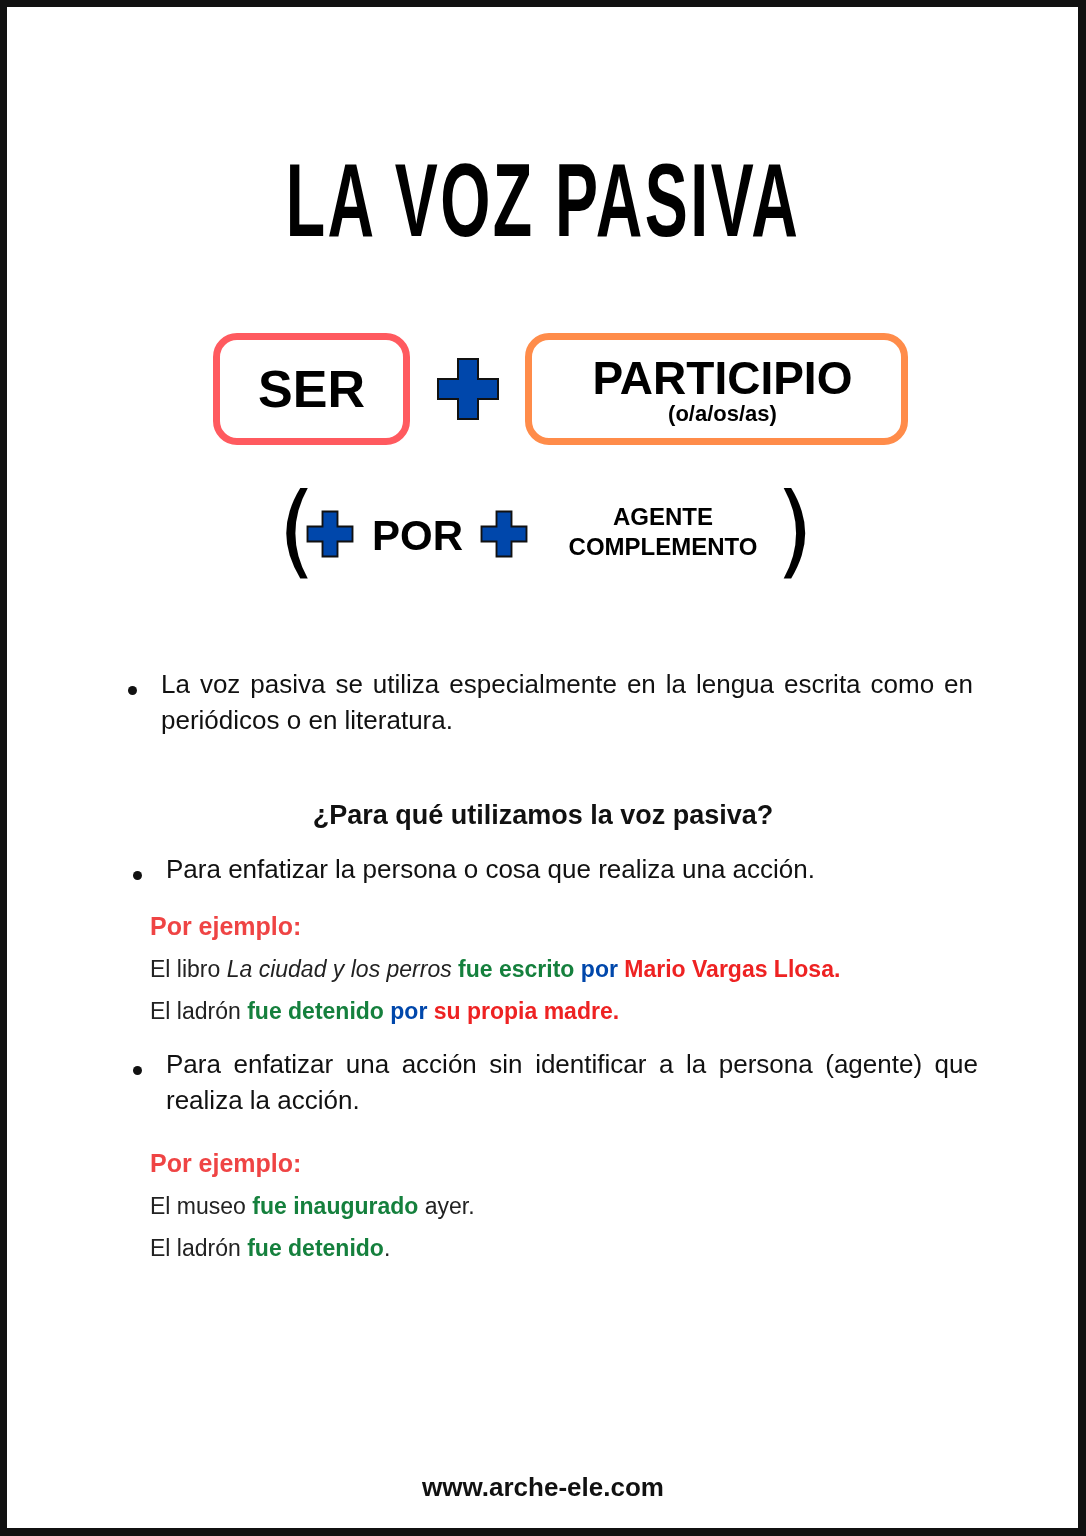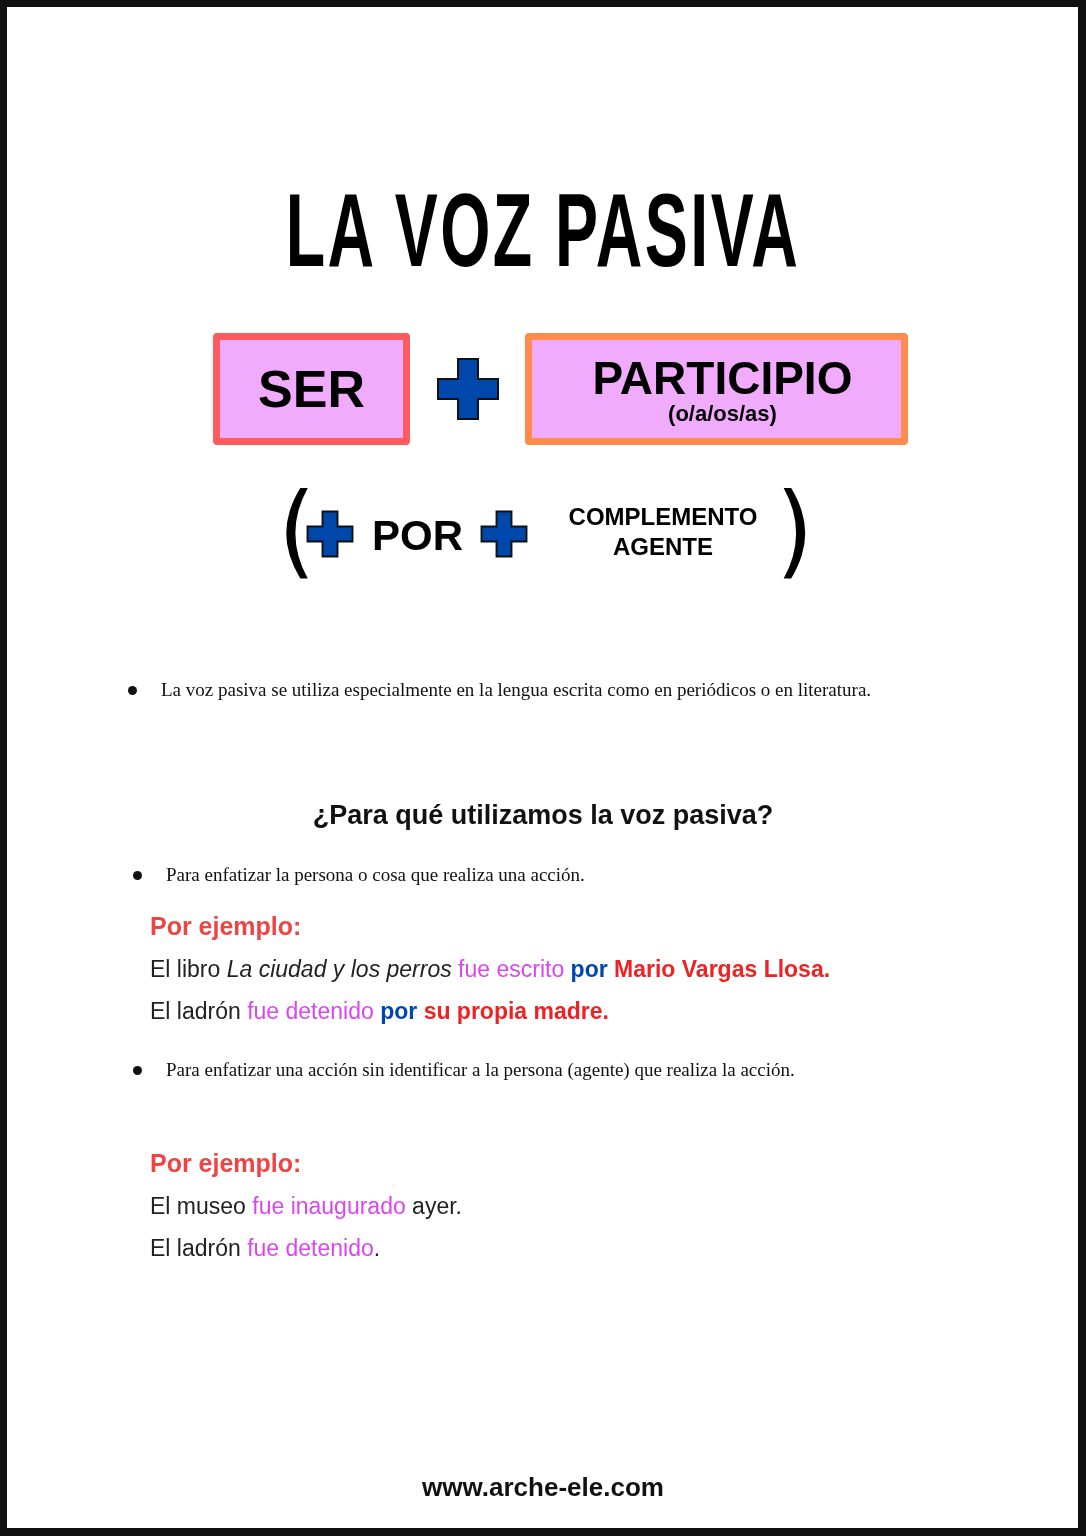--- a/index.html
+++ b/index.html
@@ -1,44 +1,44 @@
 <!DOCTYPE html>
 <html><head>
 <meta charset="utf-8">
 <style>
   html, body { margin:0; padding:0; }
   body { width:1086px; height:1536px; background:#111111; position:relative; overflow:hidden; font-family:"Liberation Sans", sans-serif; }
   .page { position:absolute; left:7px; top:7px; width:1071px; height:1521px; background:#ffffff; }
   .abs { position:absolute; }
 
-  .title { left:0; top:148px; width:1086px; text-align:center; font-family:"Liberation Sans", sans-serif; font-weight:700; font-size:104px; letter-spacing:4px; color:#000; line-height:1;margin-top:30px; }
+  .title { left:0; top:148px; width:1086px; text-align:center; font-family:"Liberation Sans", sans-serif; font-weight:700; font-size:104px; letter-spacing:4px; color:#000; line-height:1; }
   .title span { display:inline-block; transform:scaleX(0.62); transform-origin:center; white-space:nowrap; }
 
-  .box { border-radius:4px; box-sizing:border-box; background:#f0abfc; display:flex; flex-direction:column; align-items:center; justify-content:center; }
+  .box { border-radius:24px; box-sizing:border-box; background:#ffffff; display:flex; flex-direction:column; align-items:center; justify-content:center; }
   .box-ser { left:213px; top:333px; width:197px; height:112px; border:7px solid #ff5a5f; }
   .box-part { left:525px; top:333px; width:383px; height:112px; border:7px solid #ff8c4a;padding-left:12px; }
   .box-label { font-family:"Liberation Sans", sans-serif; font-weight:700; color:#000; }
   .ser-label { font-size:52px; }
   .part-label { font-size:46px; line-height:1; margin-top:4px; }
   .part-sub { font-size:22px; font-weight:700; }
 
   .plus { width:64px; height:64px; }
   .plus svg { width:100%; height:100%; display:block; }
 
   .paren { font-family:"DejaVu Sans", sans-serif; font-size:96px; line-height:1; color:#000; font-weight:400; }
   .por { font-family:"Liberation Sans", sans-serif; font-weight:700; font-size:42px; color:#000; }
   .comp { font-family:"Liberation Sans", sans-serif; font-weight:700; font-size:24px; line-height:30px; text-align:center; color:#000; }
 
   .text { font-family:"Liberation Sans", sans-serif; color:#111; }
-  .bullet-para { font-size:19px; line-height:48px; text-align:justify;font-family:Liberation Serif, serif; }
+  .bullet-para { font-size:26px; line-height:36px; text-align:justify; }
   .bullet-dot { width:9px; height:9px; border-radius:50%; background:#111; }
   .question { font-size:27px; font-weight:700; text-align:center; }
   .ejemplo { font-size:25px; font-weight:700; color:#ef4444; }
   .ex { font-size:23px; color:#222; white-space:nowrap; }
-  .ex b { font-weight:400; color:#d946ef; }
+  .ex b { font-weight:700; color:#15803d; }
   .blue { color:#0047ab; font-weight:700; }
   .red { color:#ee2222; font-weight:700; }
   .footer { left:0; top:1472px; width:1086px; text-align:center; font-size:26px; font-weight:700; color:#111; }
 </style>
 </head>
 <body>
 
 <div class="page"></div>
 
 <div class="abs title"><span>LA VOZ PASIVA</span></div>
@@ -68,22 +68,22 @@
 
 <div class="abs por" style="left:372px; top:512px;">POR</div>
 
 <div class="abs plus" style="left:480px; top:510px; width:48px; height:48px;">
   <svg viewBox="0 0 64 64">
       <path d="M22 2 H42 V22 H62 V42 H42 V62 H22 V42 H2 V22 H22 Z" fill="#0047ab" stroke="#111" stroke-width="2.5"></path>
     </svg>
 </div>
 
 <div class="abs comp" style="left:548px; top:502px; width:230px;">
+  <div>AGENTE</div>
   <div>COMPLEMENTO</div>
-  <div>AGENTE</div>
 </div>
 
 <div class="abs paren" style="left:776px; top:482px; transform:scaleY(1.05);">)</div>
 
 <div class="abs bullet-dot" style="left:128px; top:686px;"></div>
 <div class="abs text bullet-para" style="left:161px; top:666px; width:812px;">La voz pasiva se utiliza especialmente en la lengua escrita como en periódicos o en literatura.</div>
 
 <div class="abs text question" style="left:0; top:800px; width:1086px;">¿Para qué utilizamos la voz pasiva?</div>
 
 <div class="abs bullet-dot" style="left:133px; top:871px;"></div>

